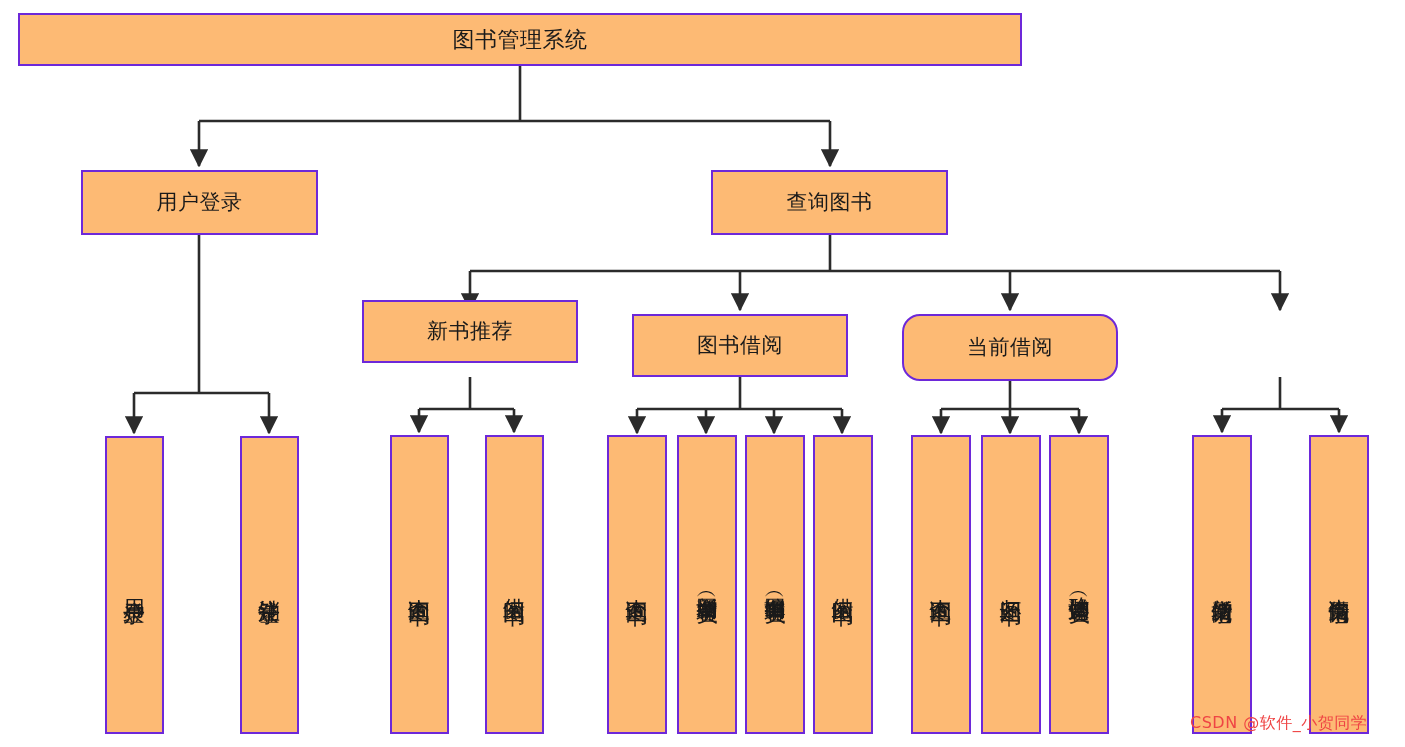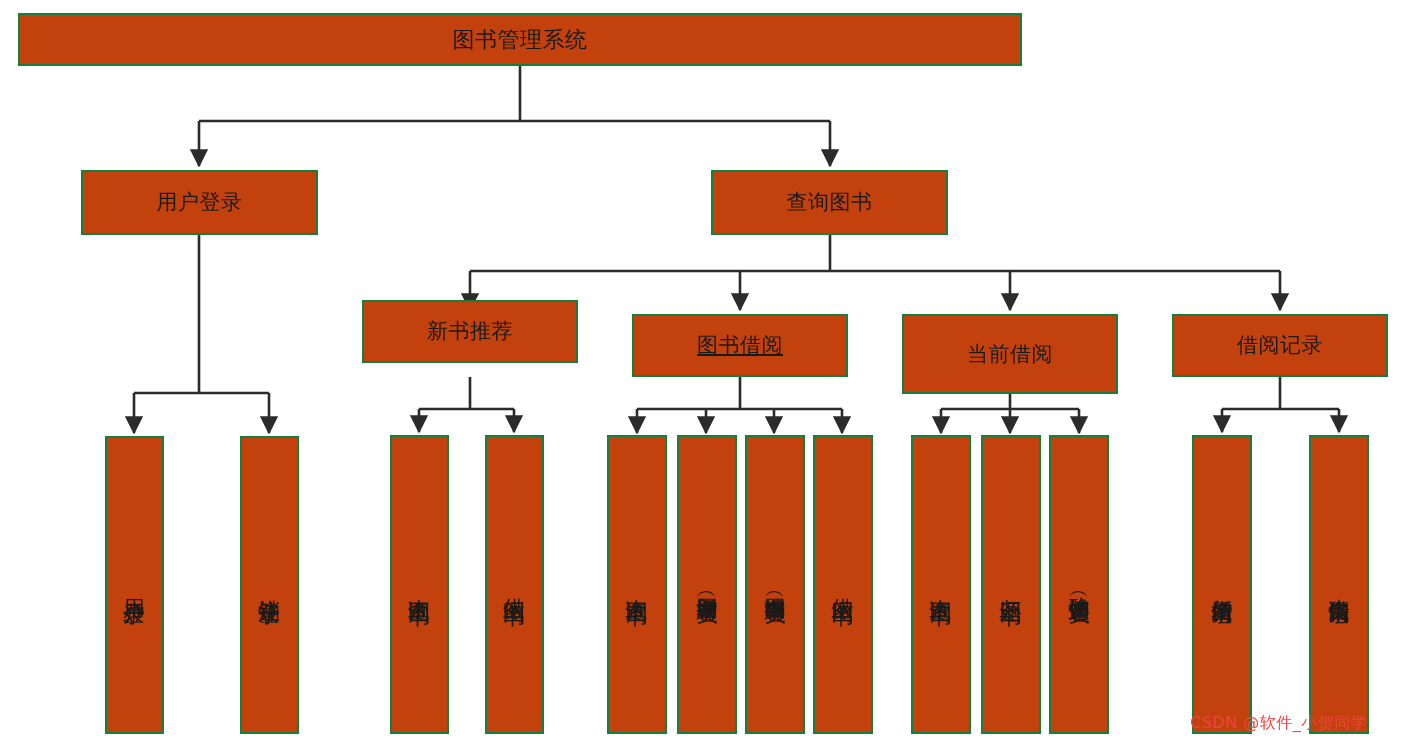--- a/index.html
+++ b/index.html
@@ -18,22 +18,22 @@
   }
   #wires{
     position:absolute;
     left:0;top:0;
     width:1405px;height:747px;
     pointer-events:none;
   }
   .node{
     position:absolute;
     box-sizing:border-box;
-    background:#c2410c;
-    border:2px solid #15803d;
+    background:#fdba74;
+    border:2px solid #6d28d9;
     display:flex;
     align-items:center;
     justify-content:center;
     text-align:right;
     z-index:2;
   }
   .node-label{
     display:block;
     line-height:1.18;
     color:#1a1a1a;
@@ -138,28 +138,25 @@
   <div class="node h-node" style="left:81px;top:170px;width:237px;height:65px;">
     <span class="node-label">用户登录</span>
   </div>
   <div class="node h-node" style="left:711px;top:170px;width:237px;height:65px;">
     <span class="node-label">查询图书</span>
   </div>
 
   <div class="node h-node" style="left:362px;top:300px;width:216px;height:63px;">
     <span class="node-label">新书推荐</span>
   </div>
-  <div class="node h-node" style="left:632px;top:314px;width:216px;height:63px;text-decoration:underline;">
+  <div class="node h-node" style="left:632px;top:314px;width:216px;height:63px;">
     <span class="node-label">图书借阅</span>
   </div>
-  <div class="node h-node" style="left:902px;top:314px;width:216px;height:80px;">
+  <div class="node h-node" style="left:902px;top:314px;width:216px;height:67px;border-radius:18px;">
     <span class="node-label">当前借阅</span>
-  </div>
-  <div class="node h-node" style="left:1172px;top:314px;width:216px;height:63px;">
-    <span class="node-label">借阅记录</span>
   </div>
 
   <div class="node leaf" style="left:105px;top:436px;width:59px;height:298px;">
     <span class="node-label">用户登录</span>
   </div>
   <div class="node leaf" style="left:240px;top:436px;width:59px;height:298px;">
     <span class="node-label">注销登录</span>
   </div>
 
   <div class="node leaf" style="left:390px;top:435px;width:59px;height:299px;">

